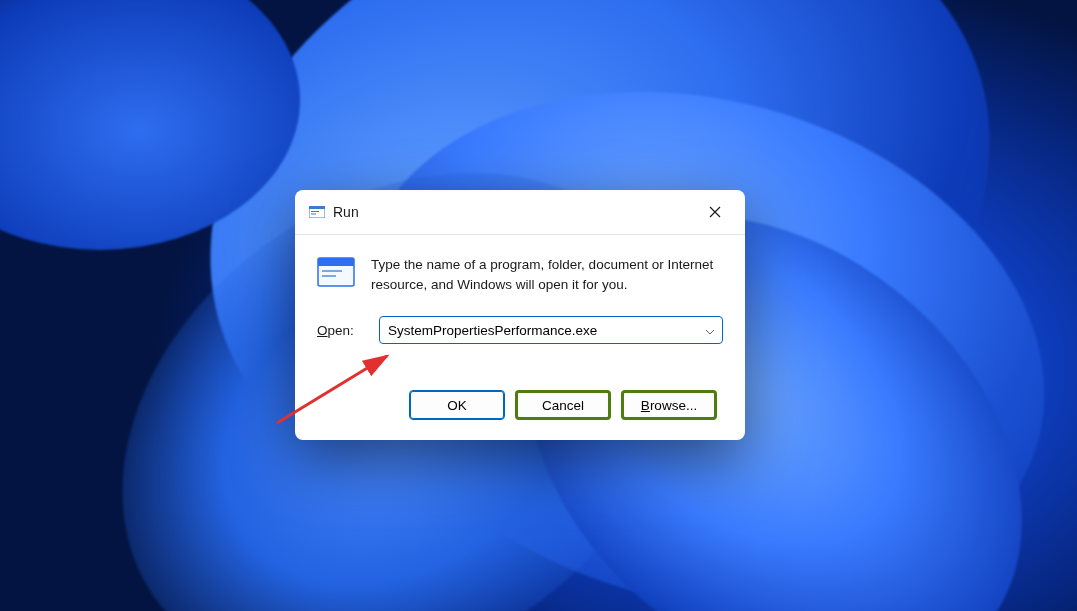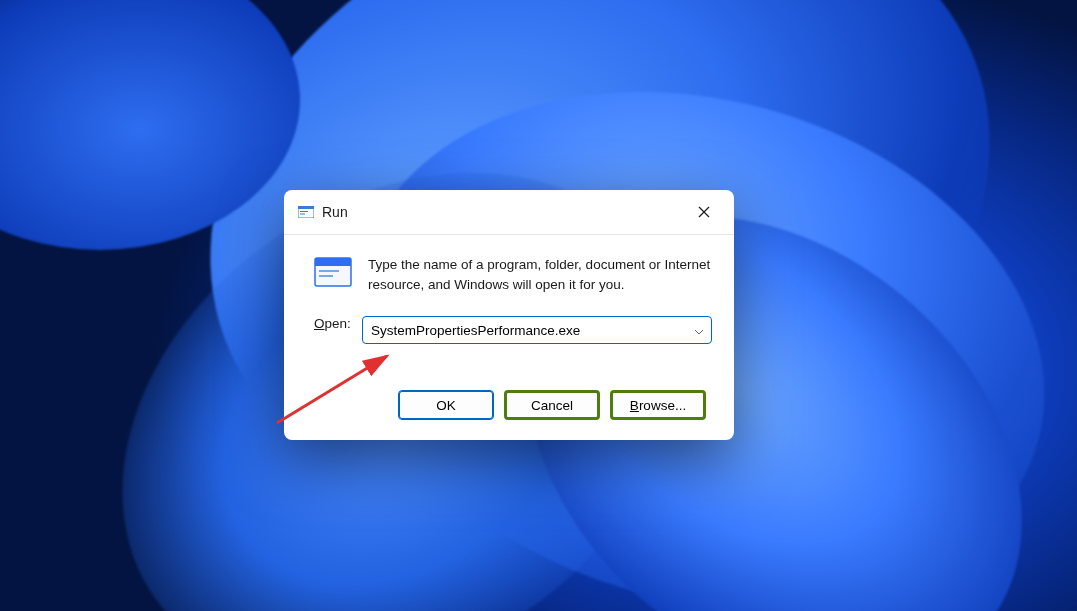--- a/index.html
+++ b/index.html
@@ -26,21 +26,21 @@
       filter: blur(1px);
     }
     .p1 { width: 800px; height: 600px; top: -100px; left: 200px; background: radial-gradient(ellipse at 30% 40%, #5a9aff 0%, #2e6ef0 40%, #0d3bb8 70%, transparent 90%); transform: rotate(-20deg); }
     .p2 { width: 700px; height: 500px; top: 100px; left: 350px; background: radial-gradient(ellipse at 40% 30%, #6aa5ff 0%, #3a7bff 35%, #1a4fd0 65%, transparent 88%); transform: rotate(15deg); }
     .p3 { width: 600px; height: 450px; top: 200px; left: 100px; background: radial-gradient(ellipse at 50% 50%, #4a8aff 0%, #2362e0 45%, transparent 80%); transform: rotate(-35deg); }
     .p4 { width: 550px; height: 400px; top: 250px; left: 500px; background: radial-gradient(ellipse at 35% 45%, #70aaff 0%, #3a7bff 40%, #0d3bb8 75%, transparent 92%); transform: rotate(40deg); }
     .p5 { width: 400px; height: 300px; top: -50px; left: -100px; background: radial-gradient(ellipse at 60% 60%, #2e6ef0 0%, #0d3bb8 60%, transparent 90%); }
     .dialog {
       position: absolute;
       top: 190px;
-      left: 284px;
+      left: 295px;
       width: 450px;
       background: #fff;
       border-radius: 8px;
       box-shadow: 0 20px 60px rgba(0,0,0,0.5);
       font-size: 14px;
       color: #1a1a1a;
     }
     .titlebar {
       display: flex;
       align-items: center;
@@ -60,41 +60,43 @@
     .close-btn {
       width: 36px;
       height: 28px;
       display: flex;
       align-items: center;
       justify-content: center;
       cursor: pointer;
       border-radius: 4px;
     }
     .body {
-      padding: 20px 22px 10px 30px;
+      padding: 20px 22px 10px 22px;
     }
     .info-row {
       display: flex;
       align-items: flex-start;
       gap: 16px;
       margin-bottom: 22px;
     }
     .run-icon {
       width: 38px;
       height: 30px;
       flex-shrink: 0;
       margin-top: 2px;
     }
     .info-text {
       font-size: 13.5px;
       line-height: 1.45;
       color: #1a1a1a;
     }
     .input-row {
       display: flex;
+      align-items: center;
+      gap: 14px;
       margin-bottom: 18px;
     }
     .input-label {
       font-size: 13.5px;
       width: 48px;
     }
     .input-label .underline { text-decoration: underline; }
     .combo {
       flex: 1;
       position: relative;

